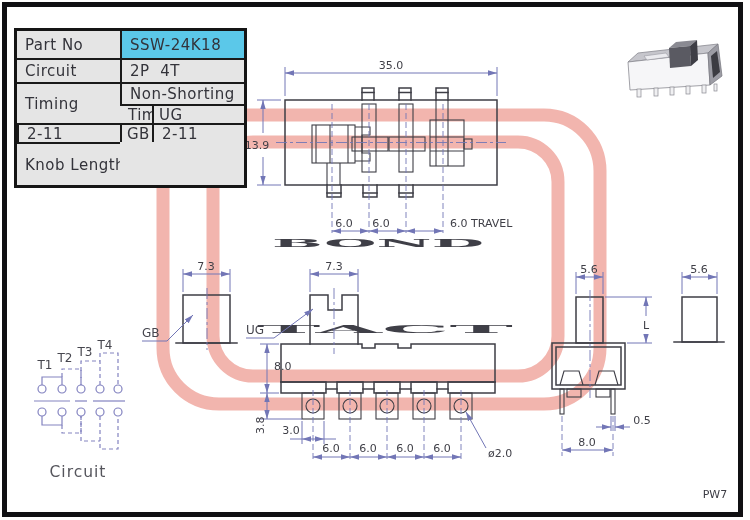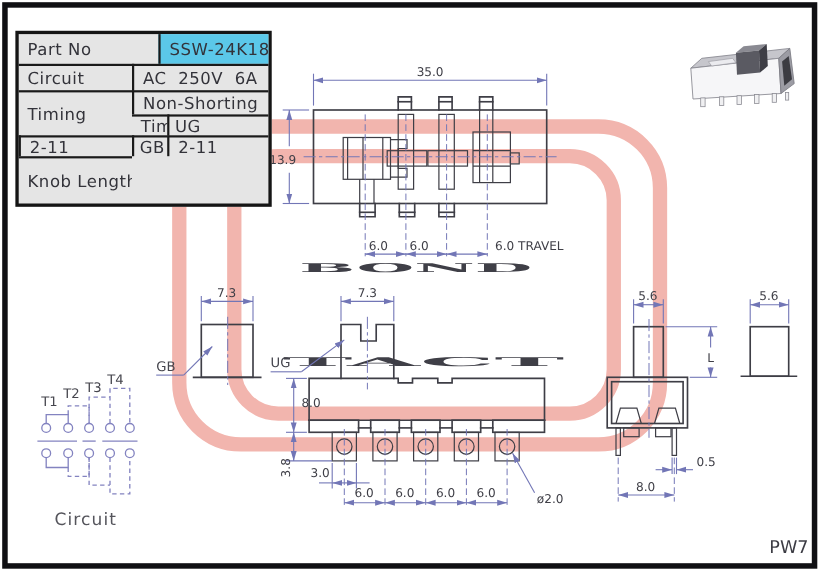--- a/index.html
+++ b/index.html
@@ -26,26 +26,26 @@
     border:3px solid #151515;box-sizing:border-box;display:grid;
     grid-template-columns:103px 32px 1fr;
     grid-template-rows:27px 24px 22px 19px 19px 23px auto;
     color:#33333a;z-index:2;}
   #spec-table .cell{display:flex;align-items:center;padding-left:8px;white-space:pre;
     font-size:15px;letter-spacing:0.5px;box-sizing:border-box;overflow:hidden;}
   .bt{border-top:2px solid #1a1a1a;}
   .bl{border-left:2px solid #1a1a1a;}
   .c13{grid-column:2 / 4;}
   .part-lbl{font-size:19px;letter-spacing:2.5px;}
-  .part-val{font-size:18px;letter-spacing:0.5px;margin-left:24px;}
+  .part-val{font-size:18px;letter-spacing:0.5px;}
   .subkey{font-size:16px;padding-left:5px !important;}
   .knoblbl{font-size:14px;letter-spacing:0px;}
 
-  #page-code{position:absolute;left:695px;top:488px;width:40px;text-align:right;
-    font-size:16px;color:#3c3c44;z-index:2;}
+  #page-code{position:absolute;left:695px;top:488px;width:40px;text-align:center;
+    font-size:11px;color:#3c3c44;z-index:2;}
 </style>
 </head>
 <body>
 
 <div id="page">
 
   <svg id="drawing" width="750" height="520" viewBox="0 0 750 520">
     <defs>
       <marker id="ar" markerWidth="10" markerHeight="7" refX="9" refY="3.5" orient="auto-start-reverse" markerUnits="userSpaceOnUse">
         <path d="M0,0.8 L9,3.5 L0,6.2 Z" fill="#7276b6"></path>
@@ -303,23 +303,23 @@
         <rect x="714" y="84" width="3" height="7"></rect>
       </g>
     </g>
   </svg>
 
   <div id="spec-table">
     <div class="cell part-lbl">Part No</div>
     <div class="cell c13 bl part-val" style="background: rgb(91, 200, 233);">SSW-24K18</div>
 
     <div class="cell bt">Circuit</div>
+    <div class="cell c13 bt bl">2P  4T</div>
 
     <div class="cell bt" style="grid-row:3 / 5;">Timing</div>
-    <div class="cell c13 bt bl">AC  250V  6A</div>
 
     <div class="cell c13 bt bl">Non-Shorting</div>
     <div class="cell bt">Timing</div>
 
     <div class="cell bt knoblbl" style="grid-row:6 / 8;">Knob Length</div>
     <div class="cell bt bl subkey">UG</div>
     <div class="cell bt bl">2-11</div>
     <div class="cell bt bl subkey">GB</div>
     <div class="cell bt bl">2-11</div>
   </div>

